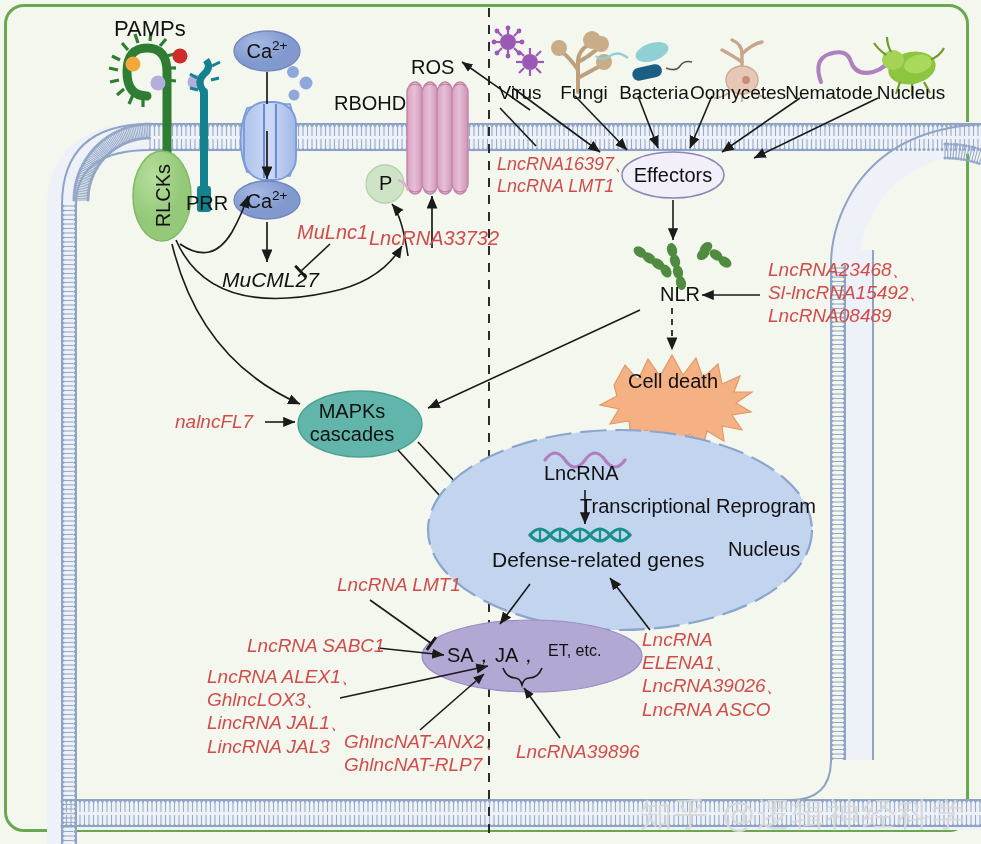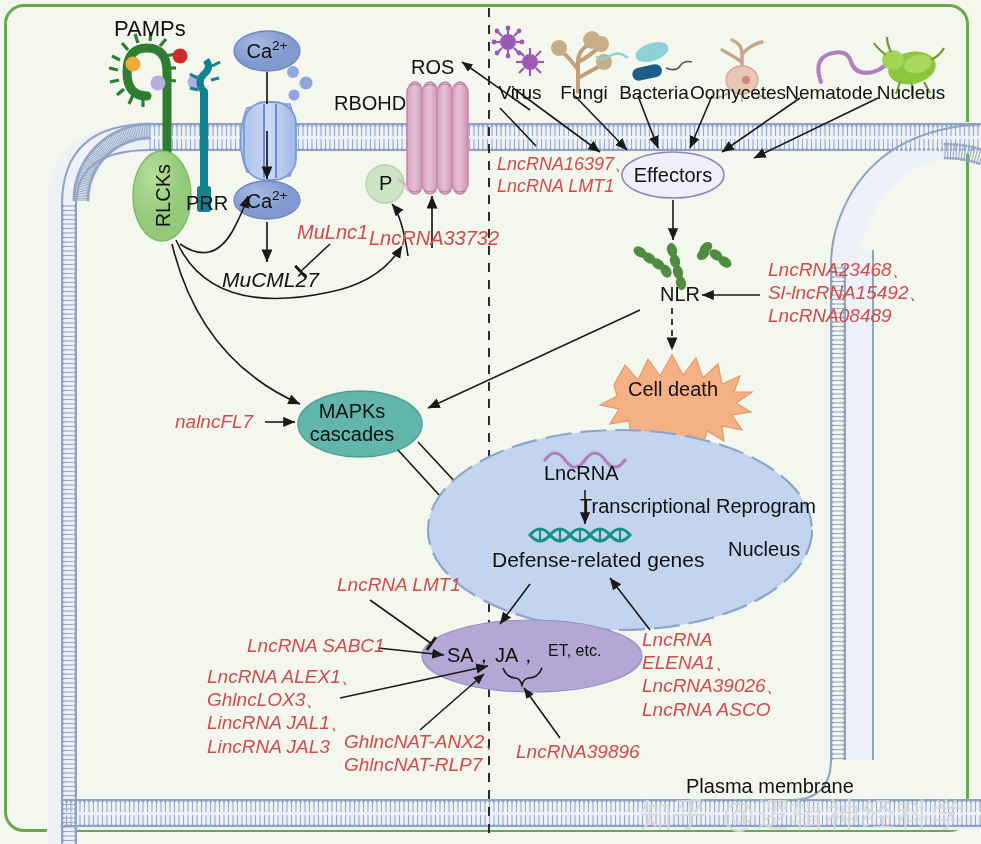--- a/index.html
+++ b/index.html
@@ -2892,32 +2892,31 @@
 
   <div class="node-text" style="left:300px;top:400px;width:104px;font-size:20px;line-height:1.15;">
     <div>MAPKs</div>
     <div>cascades</div>
   </div>
 
   <div class="node-text" style="left:623px;top:164px;width:100px;font-size:20px;">Effectors</div>
 
   <div class="lbl" style="left:660px;top:283px;font-size:20px;">NLR</div>
 
-  <div class="node-text" style="left:614px;top:370px;width:118px;font-size:20px;margin-top:8px;">Cell death</div>
+  <div class="node-text" style="left:614px;top:370px;width:118px;font-size:20px;">Cell death</div>
 
   <div class="lbl" style="left:544px;top:462px;font-size:20px;">LncRNA</div>
   <div class="lbl" style="left:580px;top:495px;font-size:20px;">Transcriptional Reprogram</div>
   <div class="lbl" style="left:492px;top:548px;font-size:21px;">Defense-related genes</div>
   <div class="lbl" style="left:728px;top:538px;font-size:20px;">Nucleus</div>
 
   <div class="lbl" style="left:447px;top:642px;font-size:20px;">SA，</div>
   <div class="lbl" style="left:495px;top:642px;font-size:20px;">JA，</div>
   <div class="lbl" style="left:548px;top:642px;font-size:16px;">ET, etc.</div>
 
-  <div class="lbl" style="left:686px;top:775px;font-size:20px;">Plasma membrane</div>
 
   <div class="lnc" style="left:297px;top:220px;font-size:20px;">MuLnc1</div>
   <div class="lnc" style="left:369px;top:226px;font-size:20px;">LncRNA33732</div>
   <div class="lnc" style="left:175px;top:410px;font-size:19px;">nalncFL7</div>
 
   <div class="lnc" style="left:497px;top:154px;font-size:18px;">
     <div>LncRNA16397、</div>
     <div>LncRNA LMT1</div>
   </div>
 

